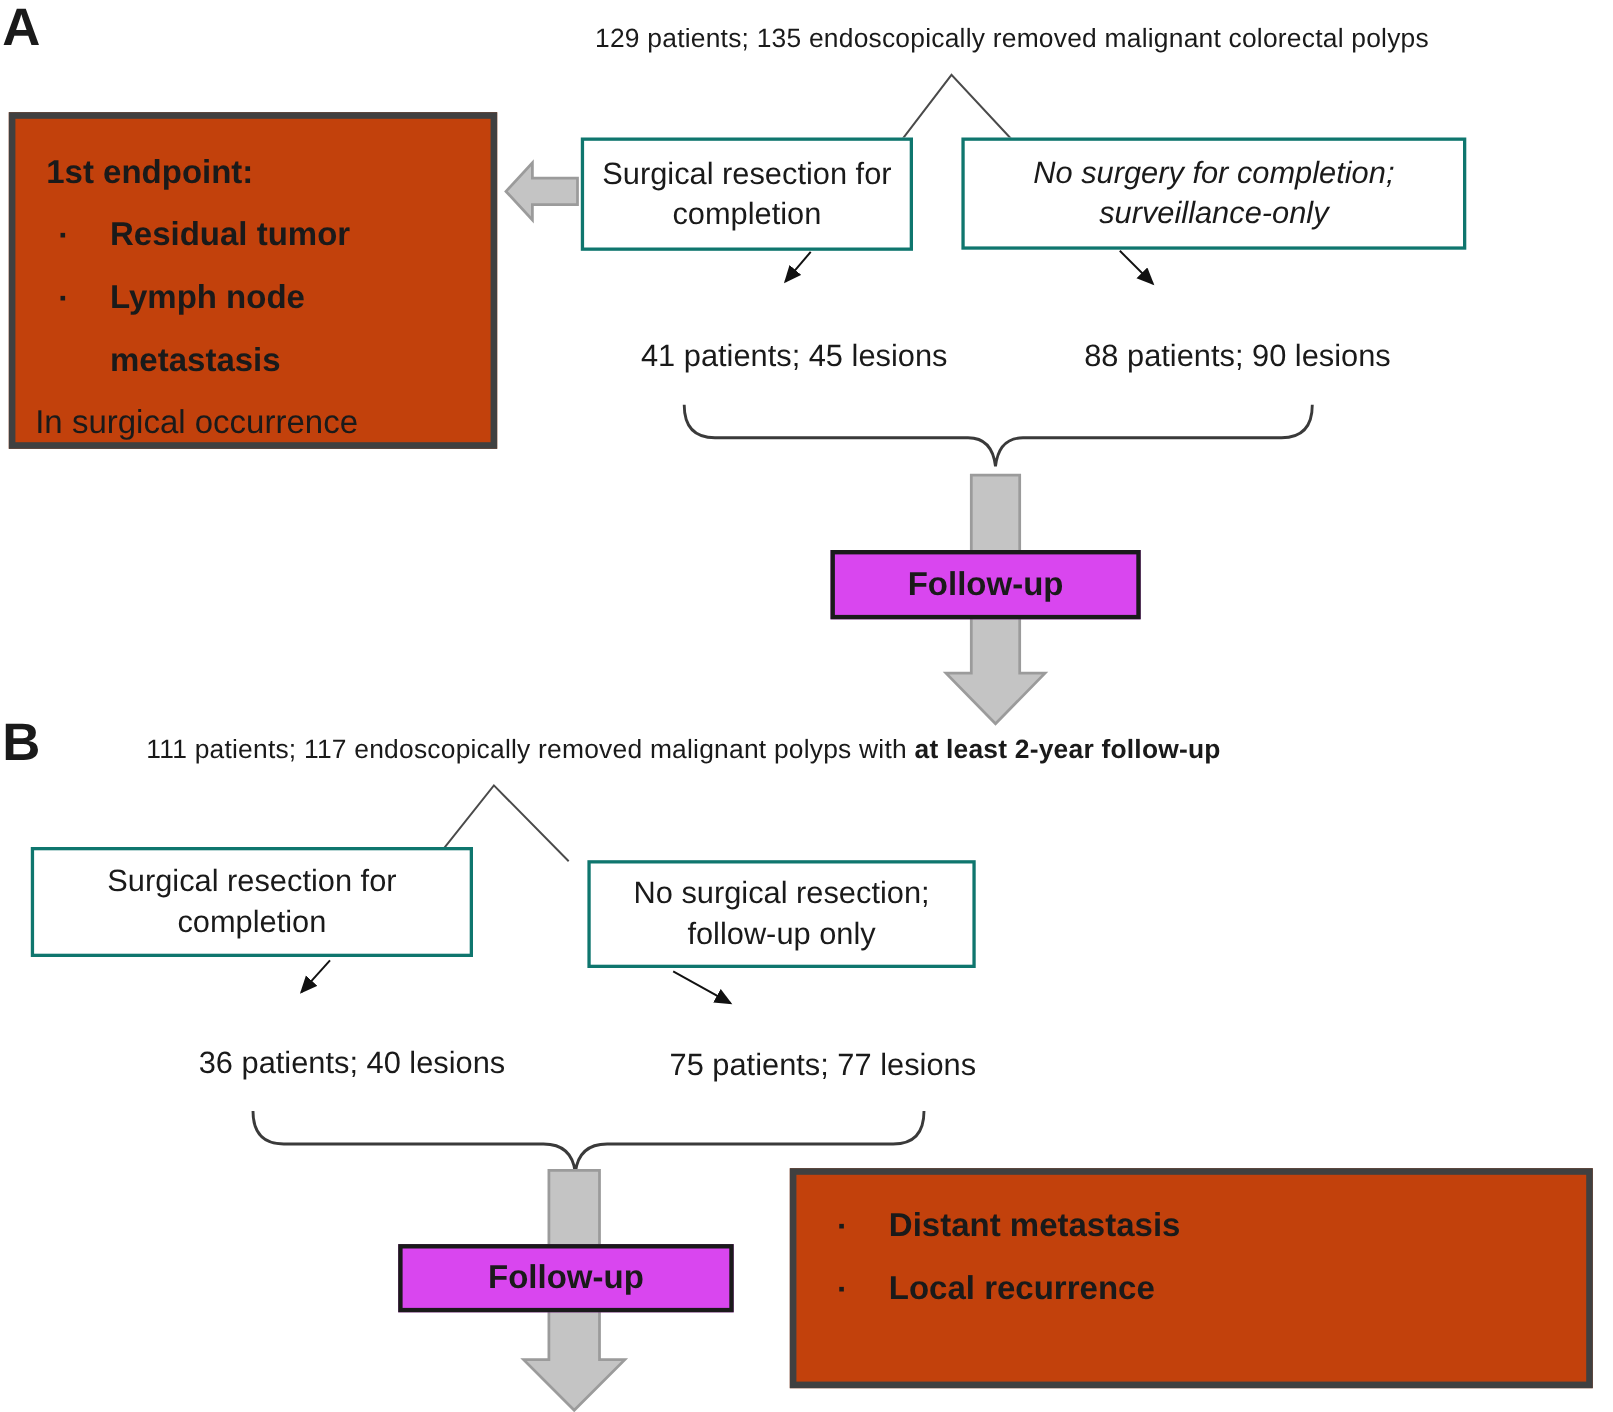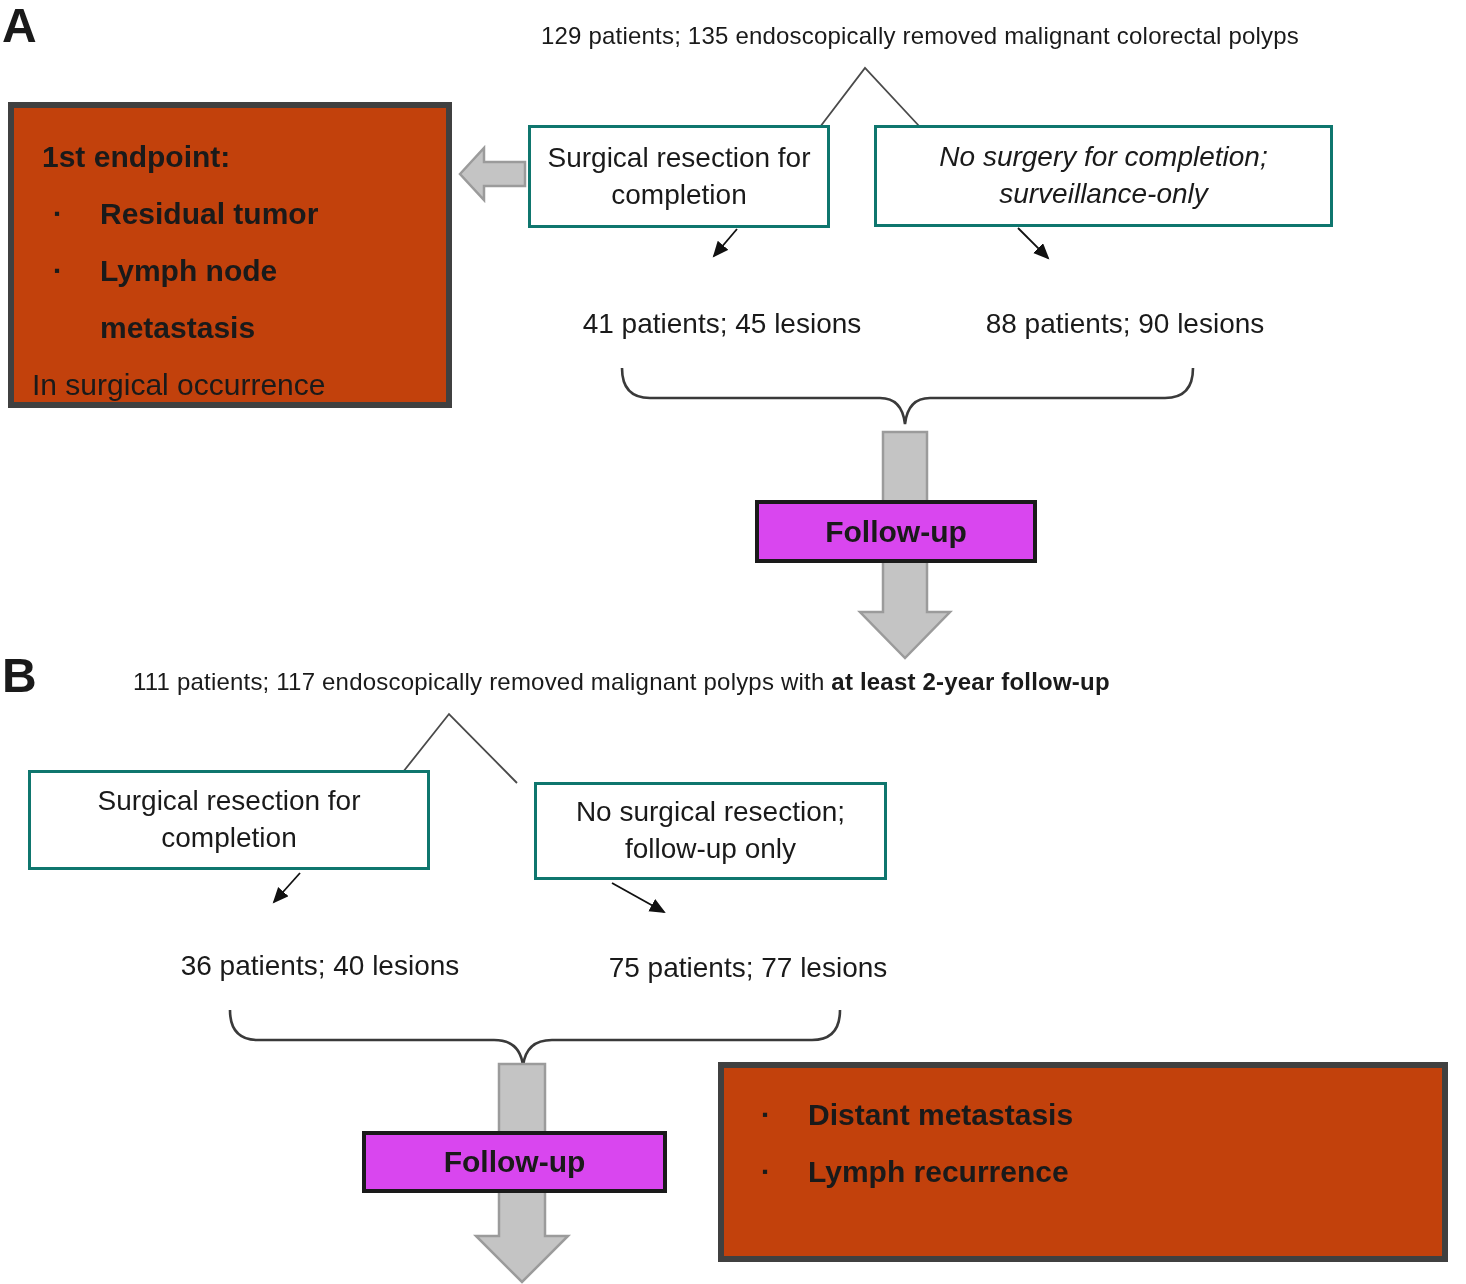--- a/index.html
+++ b/index.html
@@ -125,18 +125,18 @@
   </div>
 
   <div class="graybox gb2" style="left:718px;top:1062px;width:718px;height:188px;">
     <div class="inner">
       <div class="gb-row gb-bullet">
         <span class="gb-marker" style="padding-left:12px;">▪</span>
         <span class="gb-text">Distant metastasis</span>
       </div>
       <div class="gb-row gb-bullet">
         <span class="gb-marker" style="padding-left:12px;">▪</span>
-        <span class="gb-text">Lymph recurrence</span>
+        <span class="gb-text">Local recurrence</span>
       </div>
     </div>
   </div>
 
 </div>
 
 </body></html>

